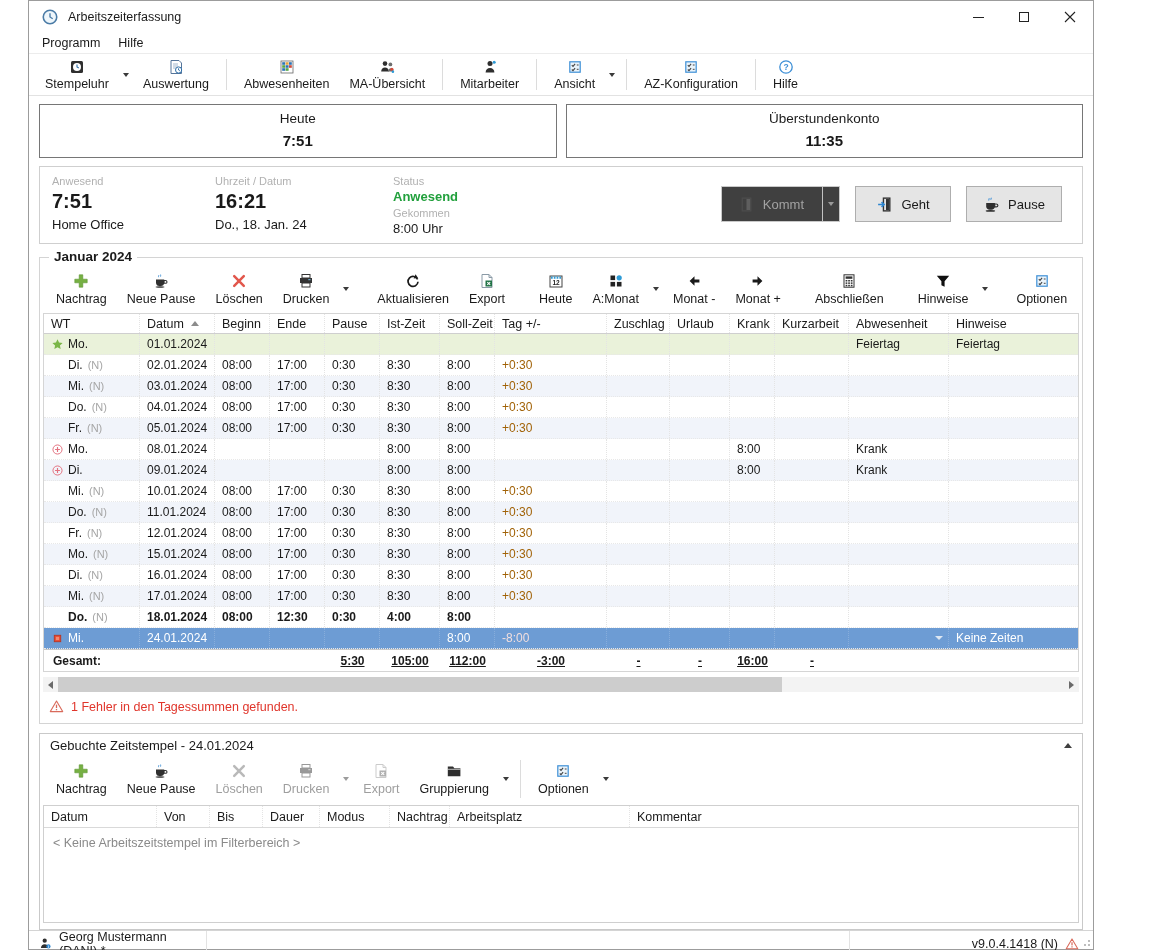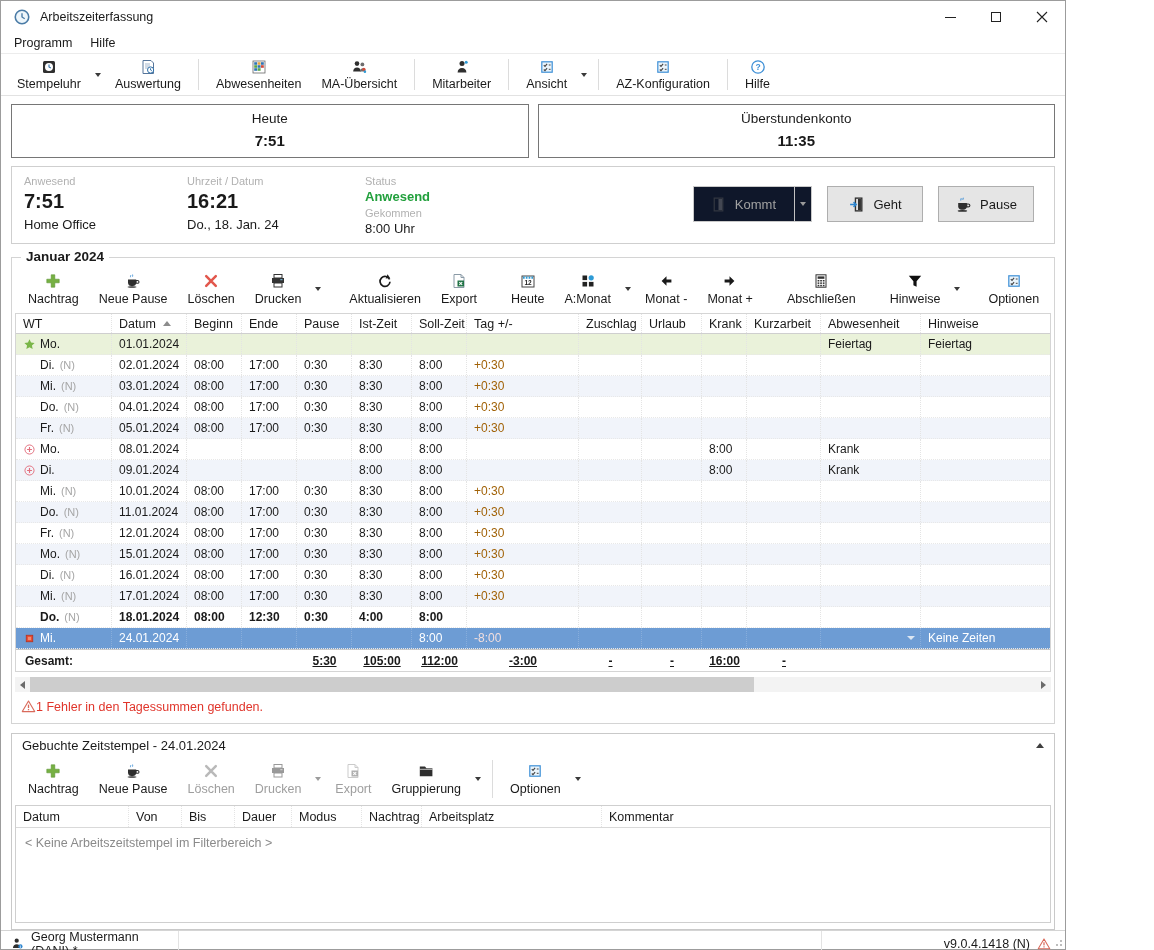--- a/index.html
+++ b/index.html
@@ -1,18 +1,18 @@
 <!DOCTYPE html>
 <html><head>
 <meta charset="utf-8">
 <style>
   * { box-sizing: border-box; margin: 0; padding: 0; }
   html,body { background:#fff; }
   body { width:1154px; height:950px; font-family:"Liberation Sans","DejaVu Sans",sans-serif; color:#1a1a1a; overflow:hidden; }
-  .window { width:1066px; height:950px; border:1px solid #9c9c9c; background:#fff; display:flex; flex-direction:column; position:relative; }
+  .window { width:1066px; height:950px; border:1px solid #9c9c9c; background:#fff; display:flex; flex-direction:column; position:relative;margin-left:28px; }
 
   
   .titlebar { height:32px; display:flex; align-items:center; padding-left:12px; }
   .app-icon { width:18px; height:18px; margin-right:9px; display:flex; align-items:center; }
   .title { font-size:12.5px; }
   .wcontrols { margin-left:auto; display:flex; height:32px; }
   .wbtn { width:46px; height:32px; display:flex; align-items:center; justify-content:center; cursor:default; }
   .glyph-min { width:11px; height:1px; background:#222; display:block; }
   .glyph-max { width:10px; height:10px; border:1px solid #222; display:block; }
 
@@ -44,21 +44,21 @@
   .plabel { font-size:11px; color:#b1b1b1; margin-bottom:2px; }
   .pbig { font-size:20px; font-weight:bold; line-height:24px; }
   .psub { font-size:13px; margin-top:4px; }
   .pstatus { font-size:13px; font-weight:bold; margin-bottom:3px; }
   .pbtns { margin-left:auto; display:flex; align-items:center; gap:15px; padding-right:8px; }
   .btn { height:36px; display:flex; align-items:center; justify-content:center; gap:8px; background:#e5e5e5; border:1px solid #aeaeae; font-size:13px; padding:0 16px; min-width:96px; }
   .btn svg { width:17px; height:17px; }
   .btn.split { padding:0; }
   .btn.split .bmain { display:flex; align-items:center; gap:8px; padding:0 10px 0 16px; height:100%; }
   .btn.split .barrow { width:17px; height:100%; display:flex; align-items:center; justify-content:center; border-left:1px solid #c2c2c2; }
-  .btn.disabled { background:#0f172a; border-color:#c9c9c9; color:#a2a2a2; }
+  .btn.disabled { background:#404040; border-color:#c9c9c9; color:#a2a2a2; }
   .btn.disabled svg { filter:grayscale(1) opacity(.45); }
 
   
   .groupbox { margin:13px 10px 0; border:1px solid #d4d4d4; position:relative; padding-top:3px; }
   .gb-label { position:absolute; top:-9px; left:9px; background:#fff; padding:0 5px; font-weight:bold; font-size:13.5px; }
   .month-toolbar { height:48px; margin-top:4px; }
   .stamps-toolbar { height:48px; }
 
   
   .gridtable { margin:0 3px; border:1px solid #d5d5d5; font-size:12px; }
@@ -85,21 +85,21 @@
   .totval { justify-content:center; padding:0; text-decoration:underline; }
 
   
   .hscroll { height:15px; margin:5px 3px 2px; display:flex; align-items:stretch; }
   .harrow { width:15px; background:#f3f3f3; display:flex; align-items:center; justify-content:center; }
   .tri-l { width:0; height:0; border-top:4px solid transparent; border-bottom:4px solid transparent; border-right:5px solid #6a6a6a; }
   .tri-r { width:0; height:0; border-top:4px solid transparent; border-bottom:4px solid transparent; border-left:5px solid #6a6a6a; }
   .htrack { flex:1; background:#f3f3f3; position:relative; }
   .hthumb { position:absolute; left:0; top:0; bottom:0; width:72%; background:#cdcdcd; }
 
-  .error-line { display:flex; align-items:center; padding:5px 9px 9px; font-size:12.5px; color:#e0352b; }
+  .error-line { display:flex; align-items:center; gap:7px; padding:5px 9px 9px; font-size:12.5px; color:#e0352b; }
   .error-line svg { width:15px; height:15px; }
 
   
   .stamps { margin:9px 10px 0; border:1px solid #c9c9c9; background:#fff; }
   .stamps-header { display:flex; align-items:center; padding:4px 10px 2px; font-size:13px; font-weight:normal; }
   .collapse-up { margin-left:auto; width:0; height:0; border-left:4.5px solid transparent; border-right:4.5px solid transparent; border-bottom:5.5px solid #3f3f3f; }
   .stamps-table { margin:2px 3px 6px; border:1px solid #cfcfcf; height:118px; font-size:12px; }
   .srow { display:grid; grid-template-columns:113px 53px 53px 57px 70px 60px 180px minmax(0,1fr); height:22px; align-items:center; border-bottom:1px solid #d9d9d9; font-size:12.5px; }
   .sc { padding-left:7px; border-right:1px dotted #e4e4e4; height:100%; display:flex; align-items:center; }
   .sc:last-child { border-right:none; }

